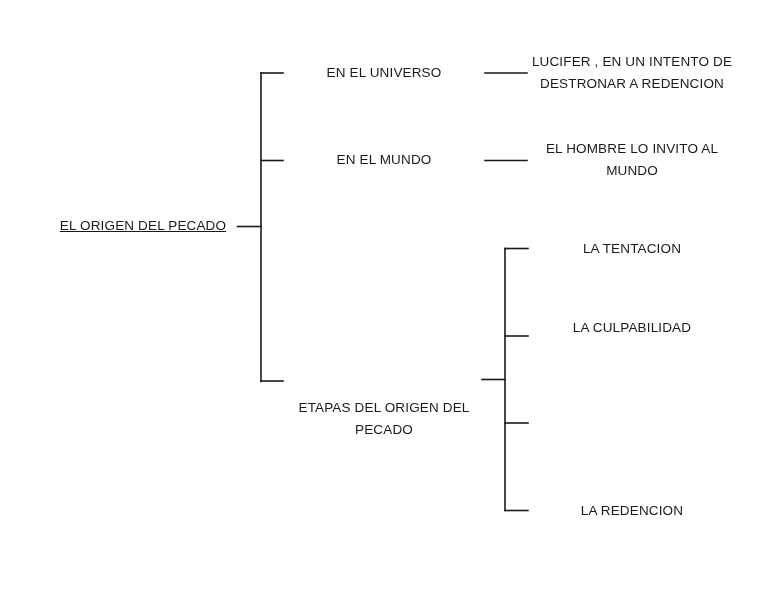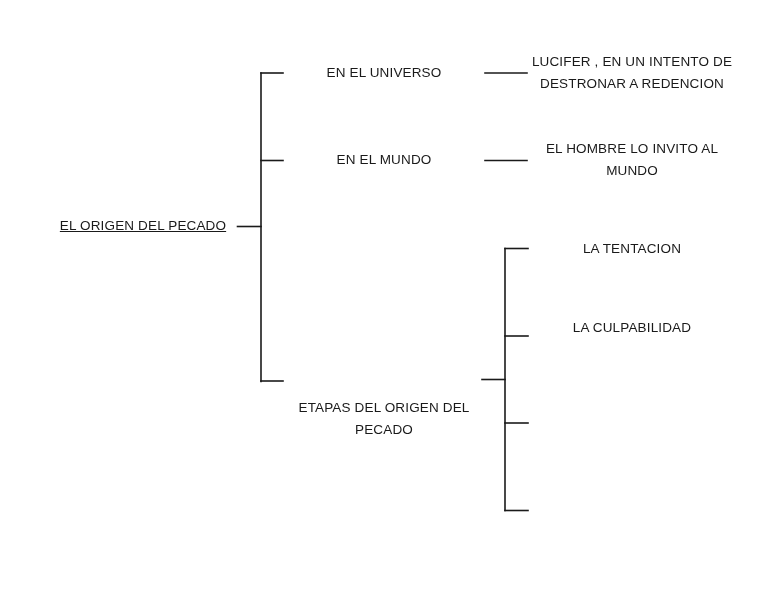--- a/index.html
+++ b/index.html
@@ -132,14 +132,15 @@
 
   <div class="node-label leaf-lucifer">LUCIFER , EN UN INTENTO DE DESTRONAR A REDENCION</div>
 
   <div class="node-label leaf-tentacion">LA TENTACION</div>
 
   <div class="node-label leaf-hombre">EL HOMBRE LO INVITO AL MUNDO</div>
 
   <div class="node-label leaf-culpabilidad">LA CULPABILIDAD</div>
 
 
+  <div class="node-label leaf-redencion">LA REDENCION</div>
 
 </div>
 
 </body></html>

